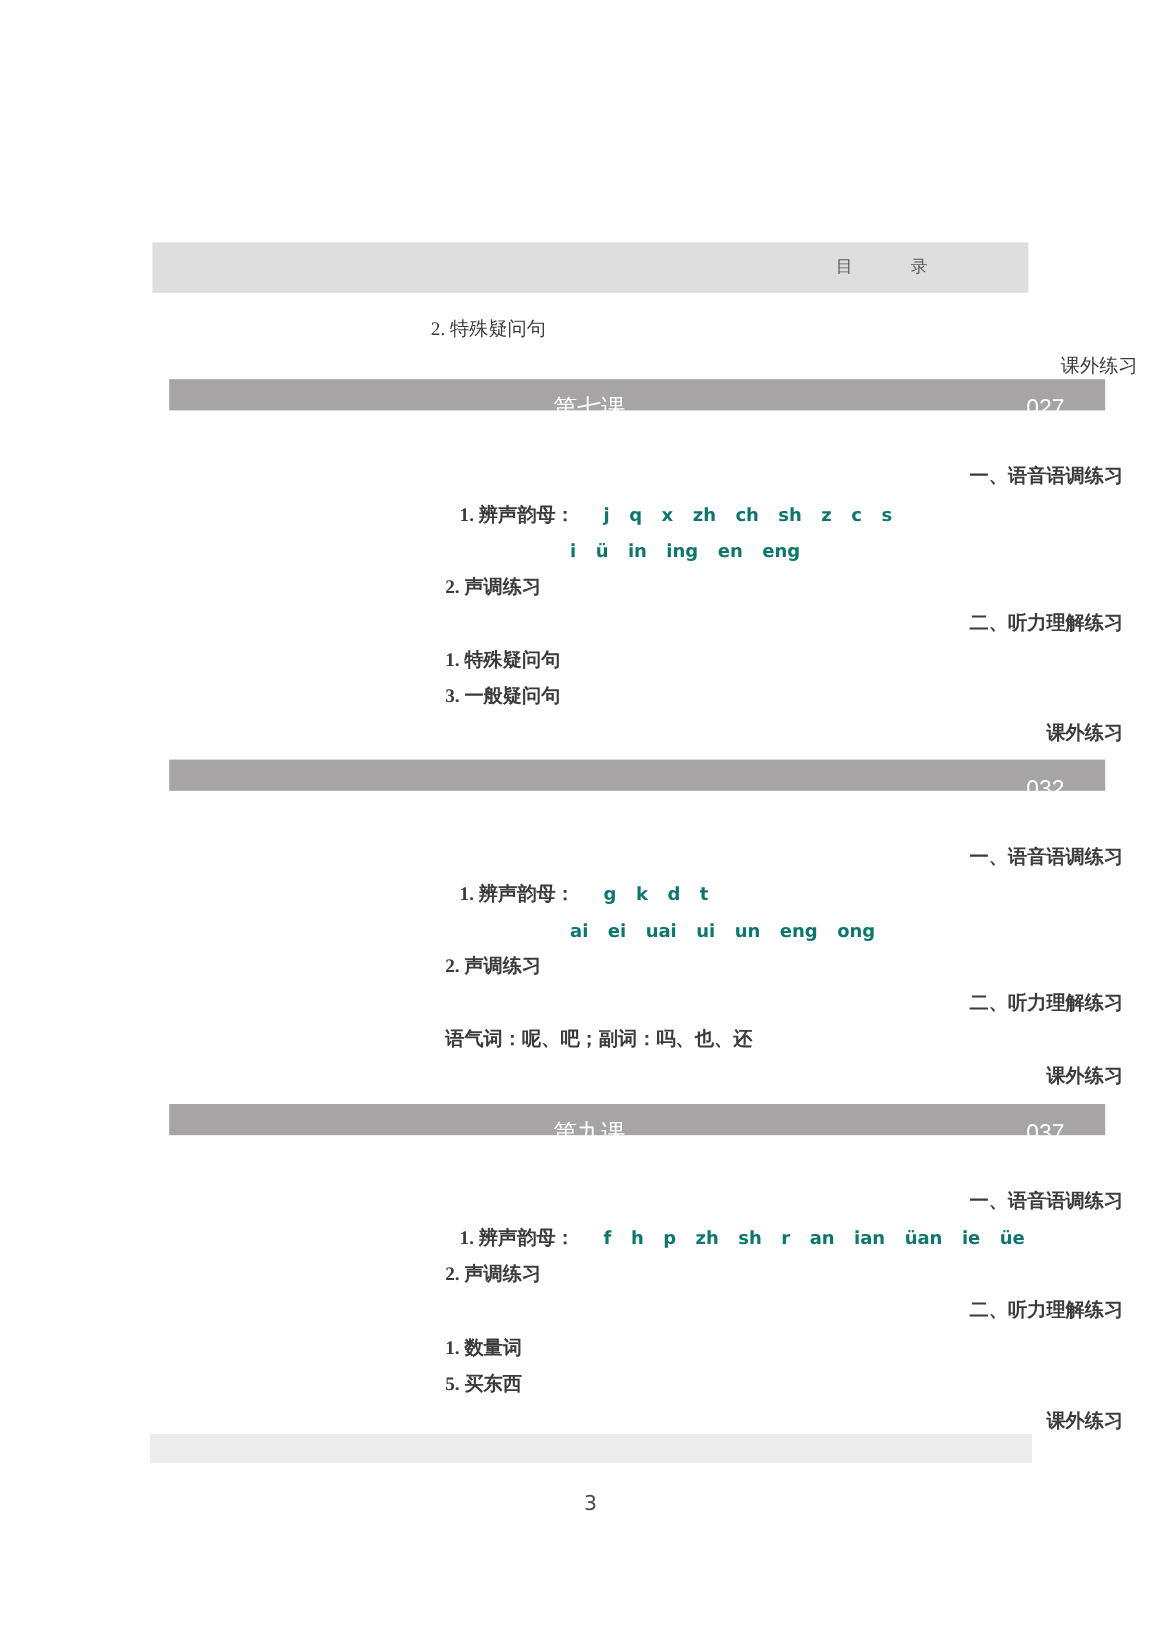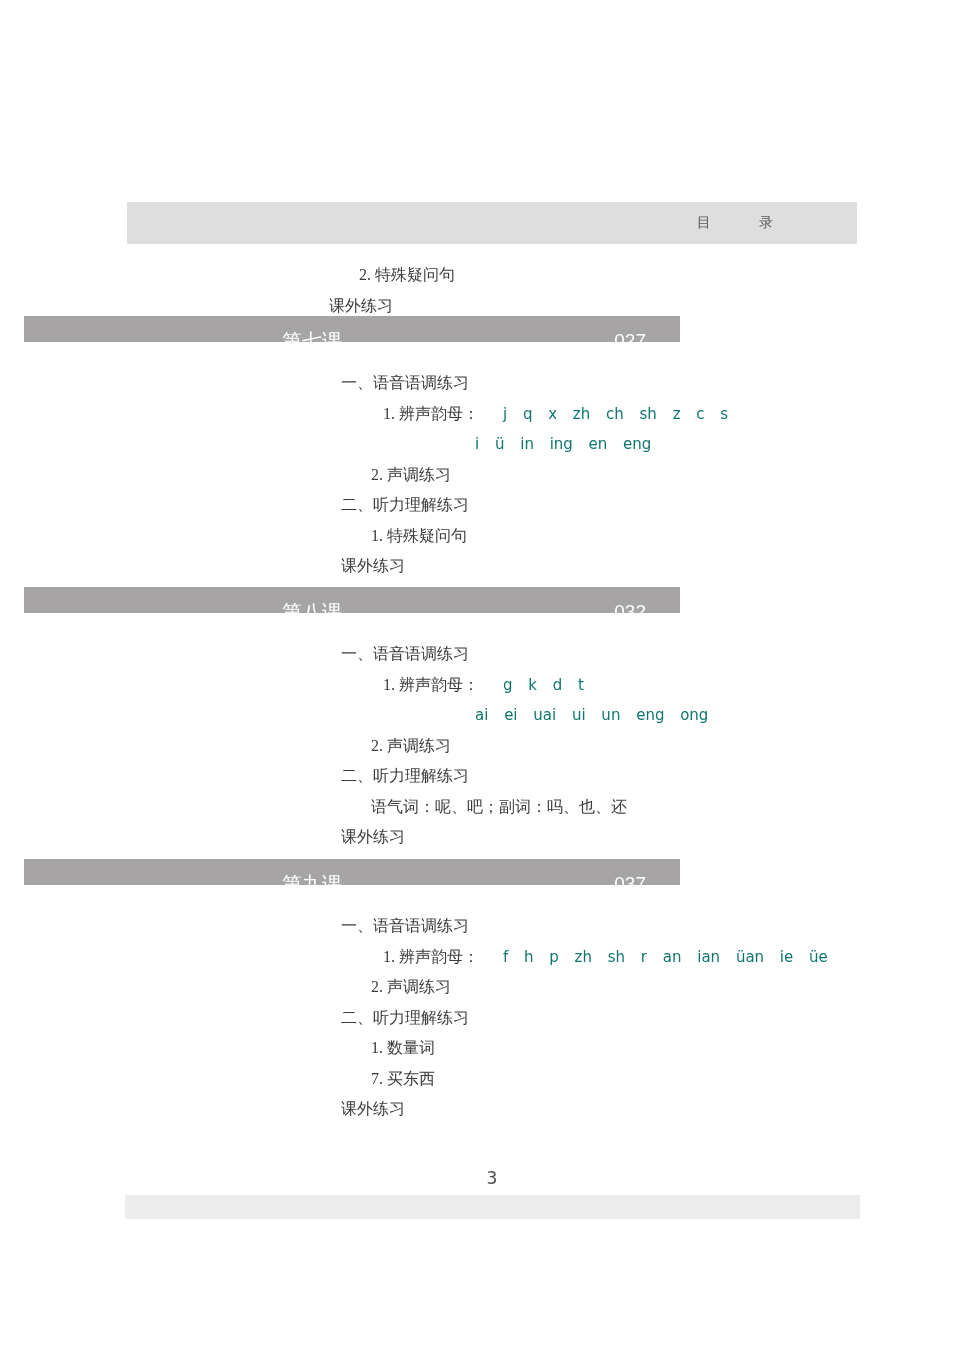--- a/index.html
+++ b/index.html
@@ -45,40 +45,41 @@
   .content {
     position: absolute;
     top: 224px; left: 0; right: 0;
   }
   .row {
     height: 30.5px;
     line-height: 30.5px;
     font-size: 16px;
     white-space: nowrap;
   }
-  .indent-0 { padding-left: 305px; }  
+  .indent-0 { padding-left: 305px; text-align: right; }  
   .indent-1 { padding-left: 335px; }  
   .indent-2 { padding-left: 427px; }  
   .pinyin {
     font-family: "DejaVu Sans", "Liberation Sans", sans-serif;
     font-size: 15px;
     word-spacing: 11px;
     color: #0f766e;
   }
 
   
   .lesson-bar {
     position: relative;
-    width: 656px; height: 26px;
+    margin-left: 117px;
+    width: 780px; height: 26px;
     background: var(--lesson-bar);
   }
   .bar-7 { margin-top: 7px; }
   .bar-8 { margin-top: 5.5px; }
   .bar-9 { margin-top: 6.5px; }
-  .lesson-rows { margin-top: 2px; }
+  .lesson-rows { margin-top: 17px; font-weight: bold; }
   .bar-title {
     position: absolute;
     left: 0; right: 80px; top: 0; bottom: 0;
     text-align: center;
     line-height: 26px;
     font-family: "Liberation Sans", "DejaVu Sans", sans-serif;
     font-size: 20px;
     color: var(--bar-text);
   }
   .bar-page {
@@ -126,25 +127,25 @@
       <span class="bar-title">第七课</span>
       <span class="bar-page">027</span>
     </div>
     <div class="lesson-rows">
       <div class="row indent-0">一、语音语调练习</div>
       <div class="row indent-1"><span>1. 辨声韵母：</span><span class="pinyin">j q x zh ch sh z c s</span></div>
       <div class="row indent-2"><span class="pinyin">i ü in ing en eng</span></div>
       <div class="row indent-1">2. 声调练习</div>
       <div class="row indent-0">二、听力理解练习</div>
       <div class="row indent-1">1. 特殊疑问句</div>
+      <div class="row indent-1">3. 一般疑问句</div>
       <div class="row indent-0">课外练习</div>
     </div>
 
     <div class="lesson-bar bar-8">
-      <span class="bar-title">第八课</span>
       <span class="bar-page">032</span>
     </div>
     <div class="lesson-rows">
       <div class="row indent-0">一、语音语调练习</div>
       <div class="row indent-1"><span>1. 辨声韵母：</span><span class="pinyin">g k d t</span></div>
       <div class="row indent-2"><span class="pinyin">ai ei uai ui un eng ong</span></div>
       <div class="row indent-1">2. 声调练习</div>
       <div class="row indent-0">二、听力理解练习</div>
       <div class="row indent-1">语气词：呢、吧；副词：吗、也、还</div>
       <div class="row indent-0">课外练习</div>
@@ -153,21 +154,21 @@
     <div class="lesson-bar bar-9">
       <span class="bar-title">第九课</span>
       <span class="bar-page">037</span>
     </div>
     <div class="lesson-rows">
       <div class="row indent-0">一、语音语调练习</div>
       <div class="row indent-1"><span>1. 辨声韵母：</span><span class="pinyin">f h p zh sh r an ian üan ie üe</span></div>
       <div class="row indent-1">2. 声调练习</div>
       <div class="row indent-0">二、听力理解练习</div>
       <div class="row indent-1">1. 数量词</div>
-      <div class="row indent-1">7. 买东西</div>
+      <div class="row indent-1">5. 买东西</div>
       <div class="row indent-0">课外练习</div>
     </div>
 
     <div class="folio">3</div>
   </div>
 
   <div class="footer-bar"></div>
 
 </div>
 

